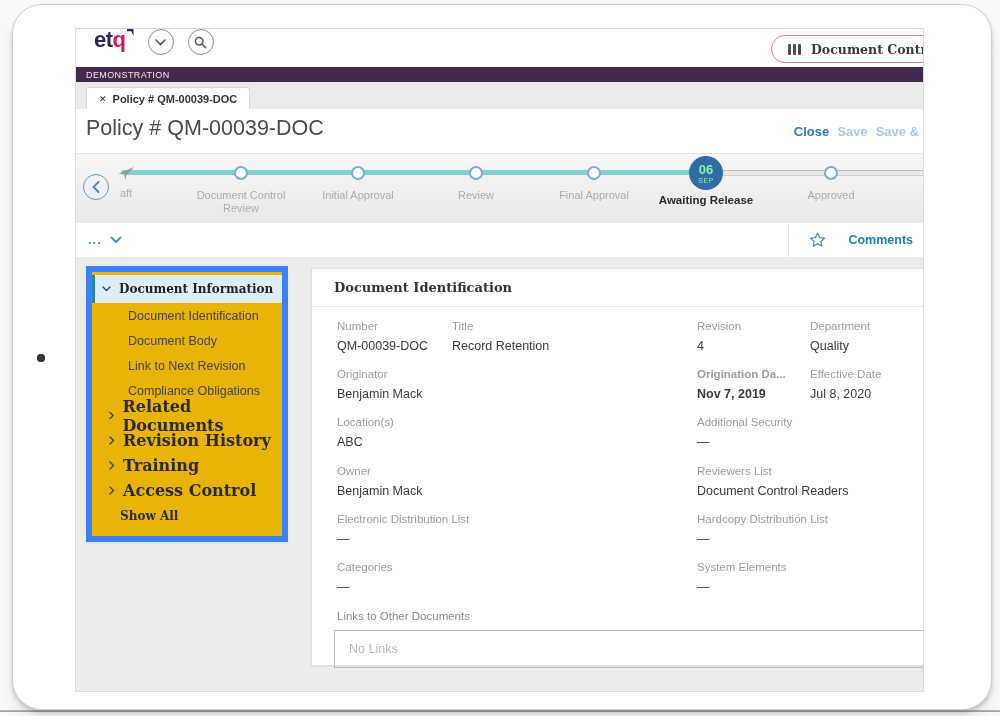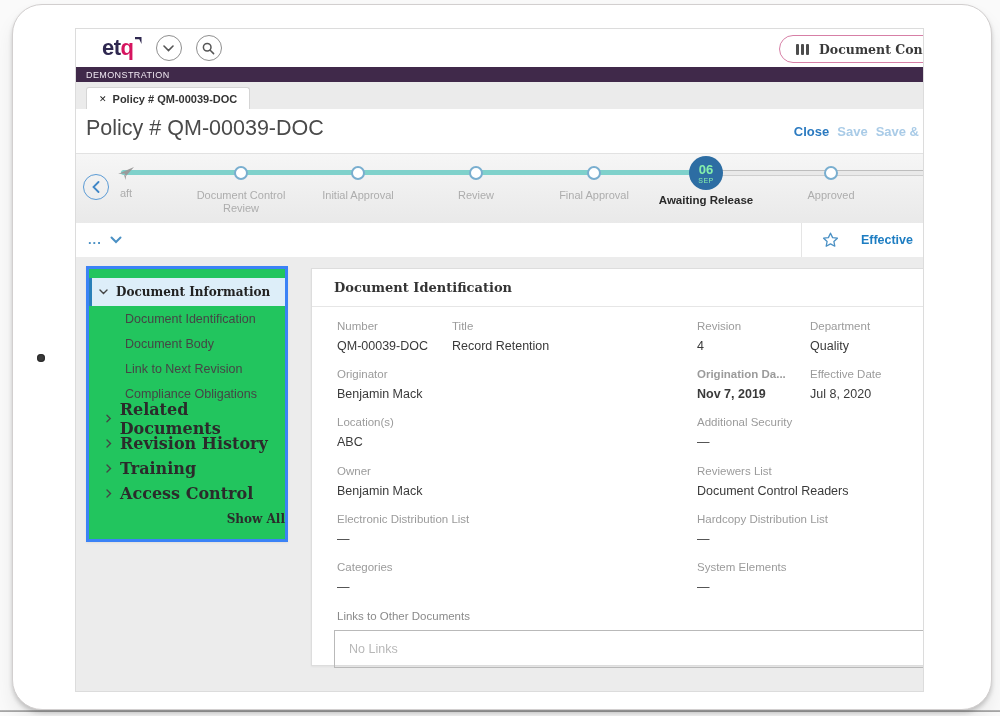--- a/index.html
+++ b/index.html
@@ -12,22 +12,22 @@
     background:linear-gradient(#bdbdbd,#9e9e9e);z-index:0;}
   
   .tablet{position:absolute;left:12px;top:4px;width:978px;height:704px;
     background:#ffffff;border:1px solid #d2cfcf;border-radius:30px;
     box-shadow:0 3px 4px rgba(0,0,0,.18),0 12px 20px rgba(0,0,0,.07);z-index:1;}
   .camera{position:absolute;left:24px;top:349px;width:8px;height:8px;border-radius:50%;
     background:#3a3a3a;box-shadow:inset 0 0 2px #000;}
   .screen{position:absolute;left:63px;top:24px;width:847px;height:662px;
     background:#ffffff;overflow:hidden;outline:1px solid #dcdcdc;}
   
-  .topbar{position:absolute;left:8px;top:0;width:100%;height:38px;background:#fff;
-    display:flex;align-items:center;}
+  .topbar{position:absolute;left:0;top:0;width:100%;height:38px;background:#fff;
+    display:flex;align-items:flex-start;}
   .logo{display:flex;align-items:flex-start;margin-left:18px;cursor:pointer;
     font-weight:bold;font-size:22px;line-height:22px;letter-spacing:-.5px;position:relative;}
   .logo-et{color:#2f2850;}
   .logo-q{color:#d6145f;}
   .logo-mark{width:7px;height:7px;margin-left:1px;margin-top:0;
     background:#2f2850;clip-path:polygon(0 0,100% 0,100% 100%,68% 32%,0 32%);}
   .circle-btn{width:26px;height:26px;border-radius:50%;border:1.5px solid #8f8f8f;
     background:#fff;margin-left:14px;display:flex;align-items:center;justify-content:center;
     padding:0;cursor:pointer;}
   .dc-btn{position:absolute;left:695px;top:6px;height:26px;min-width:230px;
@@ -89,34 +89,34 @@
   .more{position:absolute;left:12px;top:0;height:100%;display:flex;align-items:center;
     gap:8px;cursor:pointer;}
   .more .dots{color:#4a90c4;font-weight:bold;font-size:13px;letter-spacing:1px;line-height:8px;}
   .crumb-right{position:absolute;right:0;top:0;height:100%;display:flex;align-items:center;
     gap:22px;padding:0 10px 0 20px;border-left:1px solid #e5e5e5;}
   .fav-btn{background:none;border:none;padding:0;cursor:pointer;display:flex;}
   .comments{font-size:12.5px;font-weight:bold;color:#1d7dc2;text-decoration:none;cursor:pointer;}
   
   .content{position:absolute;left:0;top:228px;width:100%;height:434px;background:#ececec;}
   
-  .sidebar{position:absolute;left:10px;top:9px;width:202px;background:#22c55e;
-    border:3px solid #3b82f6;box-shadow:0 1px 2px rgba(0,0,0,.06);
-    padding:9px 0 8px;box-sizing:border-box;}
+  .sidebar{position:absolute;left:10px;top:9px;width:202px;background:#eab308;
+    border:6px solid #3b82f6;box-shadow:0 1px 2px rgba(0,0,0,.06);
+    padding:3px 0 8px;box-sizing:border-box;}
   .sb-item{display:flex;align-items:center;cursor:pointer;}
   .sb-header{height:28px;background:#ddeef9;border-left:3px solid #2980b9;
     padding-left:7px;}
   .sb-header .sb-text{font-family:"DejaVu Serif","Liberation Serif",serif;
     font-weight:bold;font-size:12px;color:#222;margin-left:8px;}
   .sb-sub{height:25px;padding-left:36px;}
   .sb-sub .sb-text{font-size:12.5px;color:#454545;}
   .sb-bold{height:25px;padding-left:17px;}
   .sb-bold .sb-text{font-family:"DejaVu Serif","Liberation Serif",serif;
     font-weight:bold;font-size:16px;color:#2b2b2b;margin-left:8px;}
-  .sb-plain{height:25px;padding-left:28px;justify-content:flex-end;}
+  .sb-plain{height:25px;padding-left:28px;}
   .sb-plain .sb-text{font-family:"DejaVu Serif","Liberation Serif",serif;
     font-weight:bold;font-size:12px;color:#2b2b2b;}
   
   .panel{position:absolute;left:235px;right:-6px;top:11px;height:398px;background:#fff;
     border:1px solid #ddd;box-shadow:0 1px 2px rgba(0,0,0,.05);box-sizing:border-box;}
   .panel-title{margin:0;height:37px;line-height:37px;padding-left:22px;
     font-family:"DejaVu Serif","Liberation Serif",serif;font-weight:bold;
     font-size:13px;color:#333;border-bottom:1px solid #e6e6e6;}
   .field{position:absolute;}
   .f-label{font-size:11.5px;color:#9b9b9b;}
@@ -240,21 +240,21 @@
         <svg width="12" height="8" viewBox="0 0 12 8">
             <polyline points="1.5,1.5 6,6 10.5,1.5" fill="none" stroke="#4a90c4" stroke-width="2" stroke-linecap="round"></polyline>
           </svg>
       </div>
       <div class="crumb-right">
         <button class="fav-btn">
           <svg width="17" height="16" viewBox="0 0 17 16">
               <path d="M8.5 1.2 L10.6 5.6 L15.4 6.2 L11.9 9.5 L12.8 14.2 L8.5 11.9 L4.2 14.2 L5.1 9.5 L1.6 6.2 L6.4 5.6 Z" fill="none" stroke="#4a90c4" stroke-width="1.3" stroke-linejoin="round"></path>
             </svg>
         </button>
-        <a class="comments">Effective</a>
+        <a class="comments">Comments</a>
       </div>
     </div>
 
     <div class="content">
 
       <nav class="sidebar">
         <div class="sb-item sb-header">
           <svg width="9" height="6" viewBox="0 0 9 6">
               <polyline points="1,1 4.5,4.5 8,1" fill="none" stroke="#444" stroke-width="1.4" stroke-linecap="round"></polyline>
             </svg>

